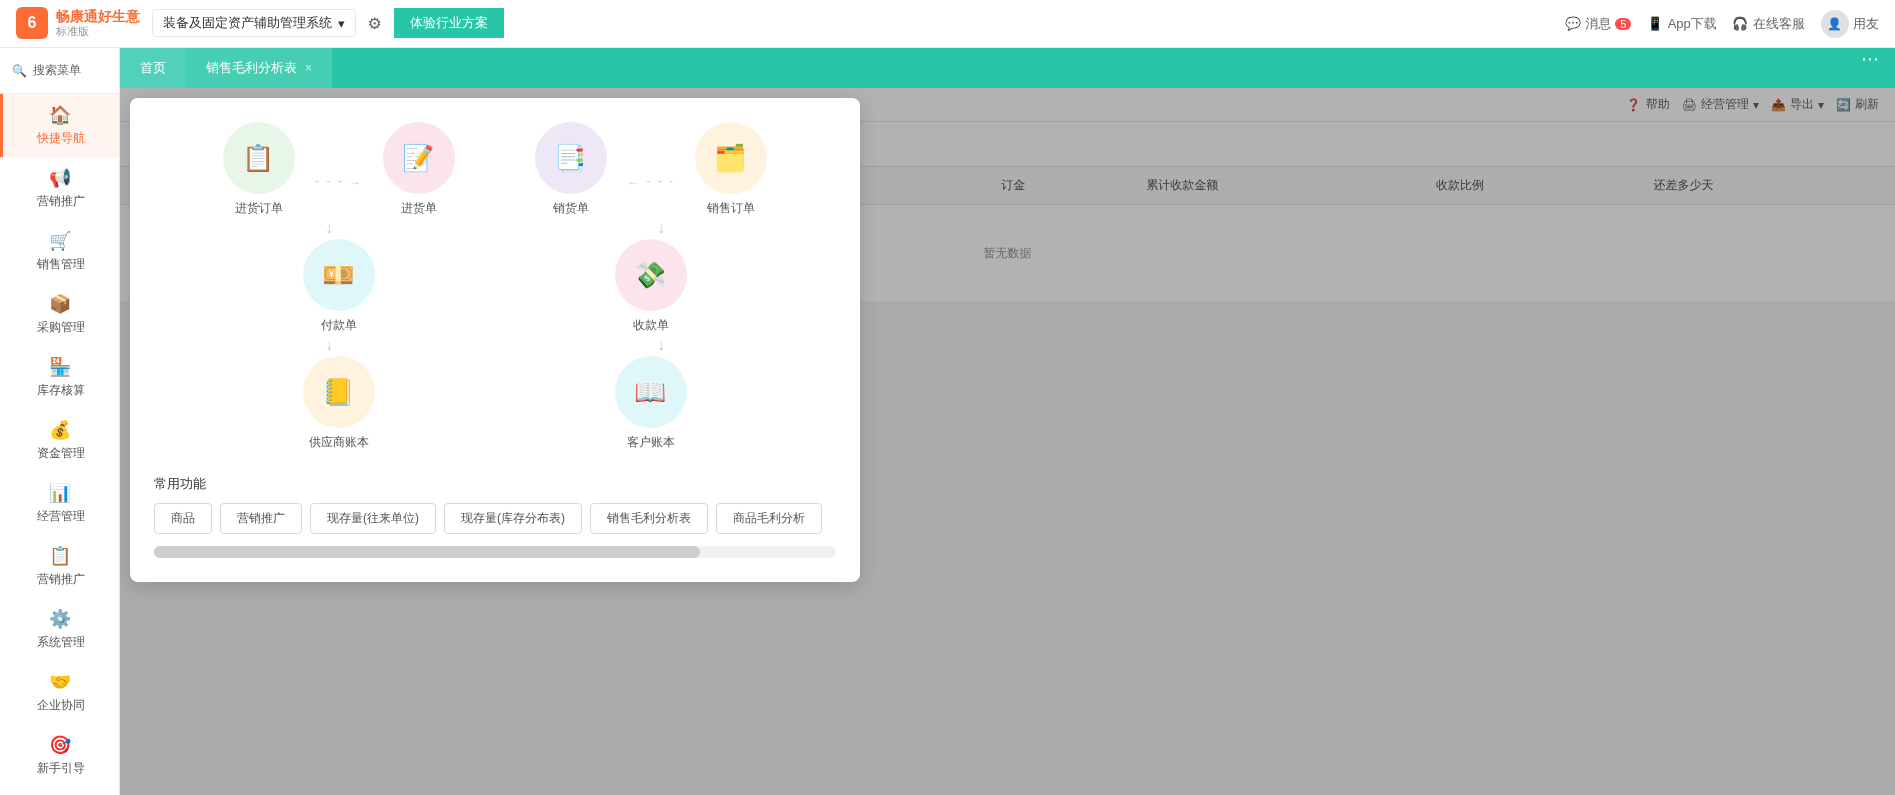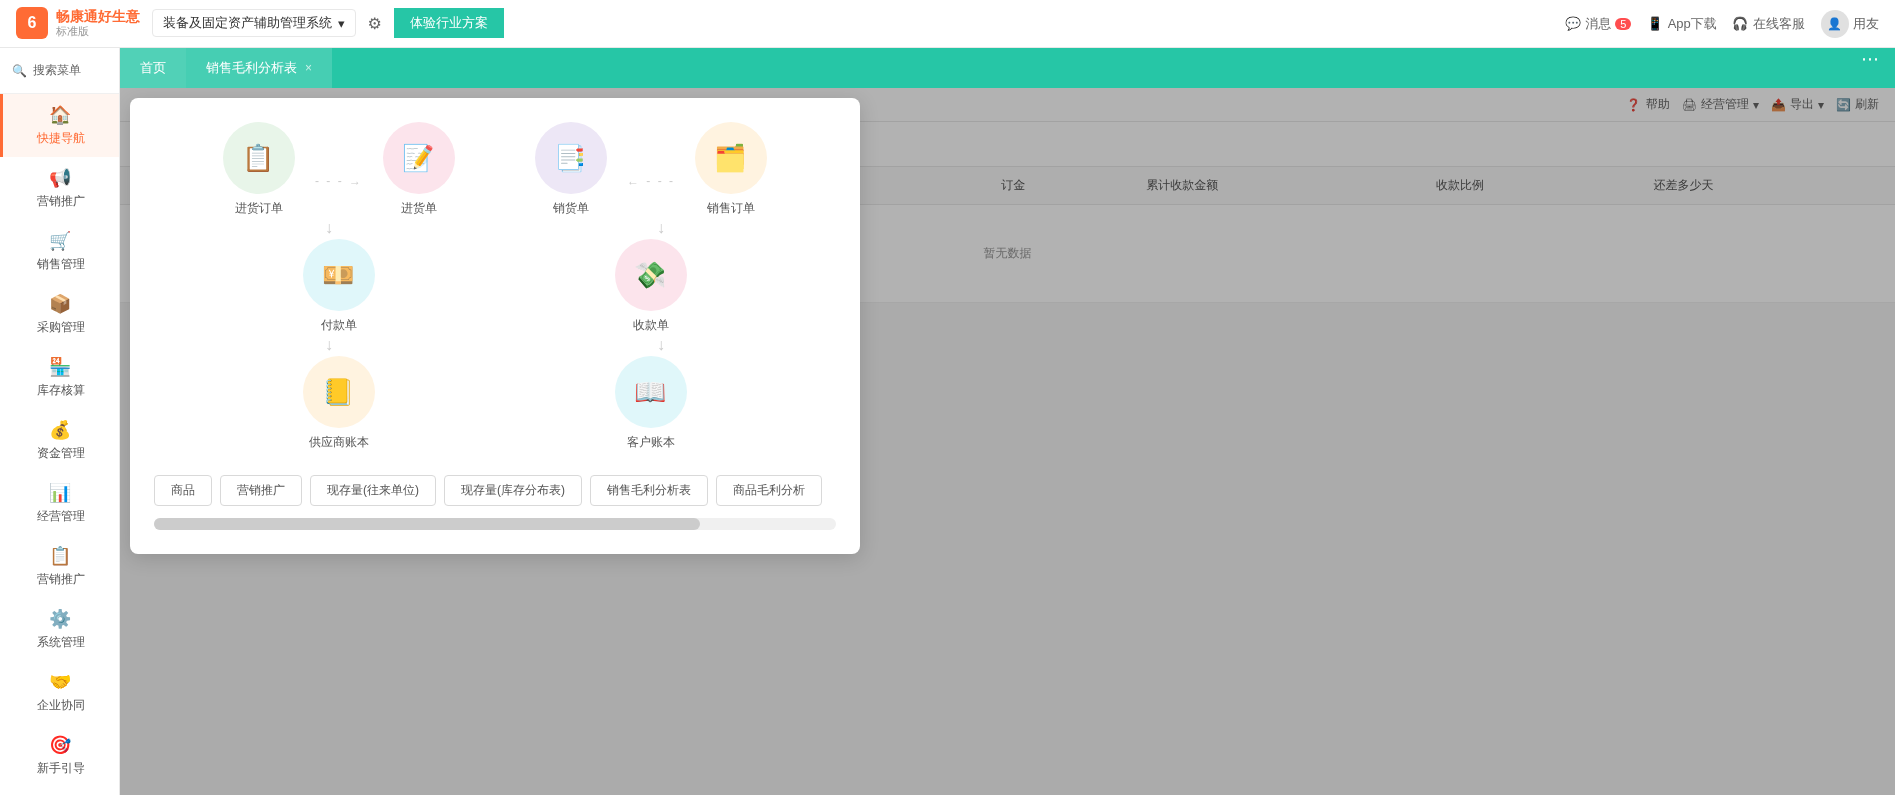--- a/index.html
+++ b/index.html
@@ -360,20 +360,21 @@
 
                 <div class="flow-node">
                   <div class="flow-circle teal">📖</div>
                   <span class="flow-label">客户账本</span>
                 </div>
               </div>
             </div>
           </div>
 
           <div class="common-funcs">
+            <div class="common-funcs-title">常用功能</div>
             <div class="func-btn-row" id="func-btn-row-1">
                 <button class="func-btn">商品</button>
                 <button class="func-btn">营销推广</button>
                 <button class="func-btn">现存量(往来单位)</button>
                 <button class="func-btn">现存量(库存分布表)</button>
                 <button class="func-btn">销售毛利分析表</button>
                 <button class="func-btn">商品毛利分析</button>
               </div>
           </div>
 

